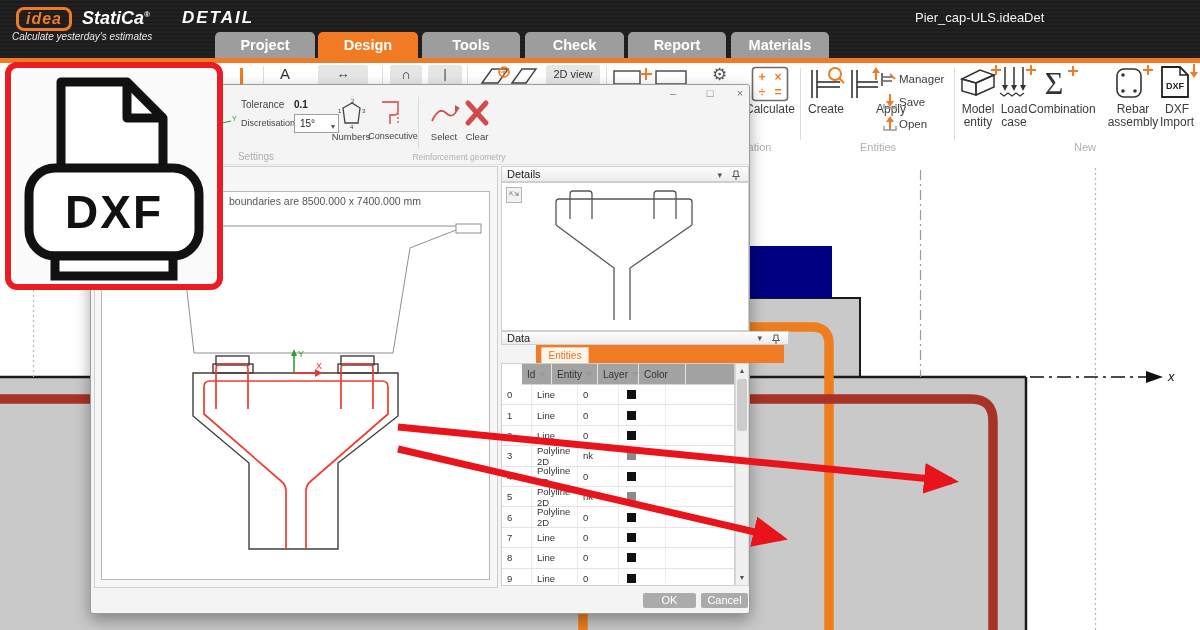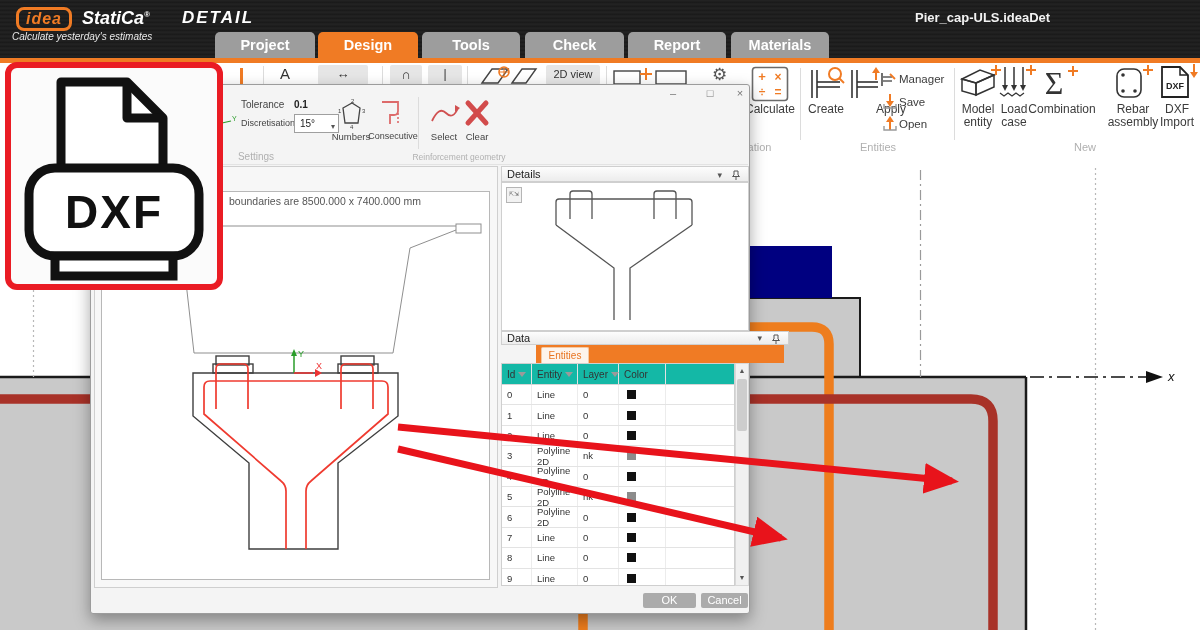--- a/index.html
+++ b/index.html
@@ -9,21 +9,21 @@
   
   .topbar{left:0;top:0;width:1200px;height:63px;
     background:repeating-linear-gradient(180deg,#161616 0px,#2e2e2e 1px,#0e0e0e 2px,#272727 3px,#191919 4px);}
   .accent-stripe{left:0;bottom:0;width:1200px;height:5px;background:#f07b24;}
   .logo-idea{left:16px;top:7px;border:3px solid #f07b24;border-radius:8px;color:#f07b24;
     font-weight:bold;font-style:italic;font-size:16px;letter-spacing:1px;padding:0 7px;line-height:18px;}
   .brand{left:82px;top:8px;color:#fff;font-weight:bold;font-style:italic;font-size:18px;}
   .brand sup{font-size:8px;}
   .product{left:182px;top:8px;color:#fff;font-weight:bold;font-style:italic;font-size:17px;letter-spacing:2px;}
   .tagline{left:12px;top:31px;color:#e9e9e9;font-style:italic;font-size:10px;}
-  .doc-title{left:915px;top:10px;color:#f2f2f2;font-size:13px;font-weight:bold;}
+  .doc-title{left:915px;top:10px;color:#f2f2f2;font-size:13px;}
   .tab{bottom:5px;height:26px;border-radius:5px 5px 0 0;background:#9d9d9d;color:#fff;
     font-weight:bold;font-size:14.5px;text-align:center;line-height:26px;}
   .tab.active{background:#f07b24;}
   
   .ribbon{left:0;top:63px;width:1200px;height:100px;background:#fff;}
   .rsep{width:1px;background:#dcdcdc;}
   .rlabel{font-size:12px;color:#3c3c3c;text-align:center;line-height:13px;}
   .rsmall{font-size:11.5px;color:#3c3c3c;}
   .grouplabel{font-size:11px;color:#b0b0b0;text-align:center;}
   .chip{background:#e6e6e6;border-radius:2px;color:#333;text-align:center;}
@@ -39,21 +39,21 @@
   .iconlabel{font-size:9.5px;color:#444;text-align:center;}
   .tsep{width:1px;background:#dcdcdc;}
   .panel-h{background:linear-gradient(#fdfdfd,#ececec);border:1px solid #cfcfcf;font-size:11px;color:#222;
     line-height:15px;padding-left:5px;box-sizing:border-box;}
   .ph-ctrl{position:absolute;top:1px;font-size:9px;color:#555;}
   .panel-b{background:#fff;border:1px solid #cfcfcf;box-sizing:border-box;}
   .tabbar{background:#f07b24;}
   .enttab{background:#fdf4ec;border:1px solid #f3c9a4;border-bottom:none;border-radius:2px 2px 0 0;
     color:#e87420;font-size:10px;text-align:center;line-height:15px;}
   .tablebox{border:1px solid #cfcfcf;background:#fff;box-sizing:border-box;}
-  .thead{display:flex;background:#14b8a6;border-bottom:1px solid #d5d5d5;height:20px;font-size:10px;color:#333;}
+  .thead{display:flex;background:#a3a3a3;border-bottom:1px solid #d5d5d5;height:20px;font-size:10px;color:#333;margin-left:20px;}
   .thead .c{display:flex;align-items:center;gap:3px;padding-left:5px;box-sizing:border-box;border-right:1px solid #e2e2e2;}
   .filt{width:0;height:0;border-left:4px solid transparent;border-right:4px solid transparent;border-top:5px solid #9a9a9a;}
   .trow{display:flex;height:19.4px;border-bottom:1px solid #e3e3e3;font-size:9.5px;color:#333;background:#fff;}
   .trow .c{display:flex;align-items:center;padding-left:5px;box-sizing:border-box;border-right:1px solid #ececec;}
   .c.id{width:30px;}.c.en{width:46px;}.c.la{width:41px;}.c.co{width:47px;}.c.fill{flex:1;border-right:none;}
   .swatch{width:9px;height:9px;display:inline-block;margin-left:3px;}
   .scroll{background:#f0f0f0;border:1px solid #d8d8d8;box-sizing:border-box;}
   .sbtn{position:absolute;left:0;width:12px;height:12px;font-size:7px;color:#555;text-align:center;line-height:12px;}
   .sthumb{position:absolute;left:1px;width:10px;background:#cdcdcd;border-radius:2px;}
   .dlgbtn{background:#ababab;color:#fff;font-size:11px;text-align:center;line-height:15px;border-radius:2px;}

